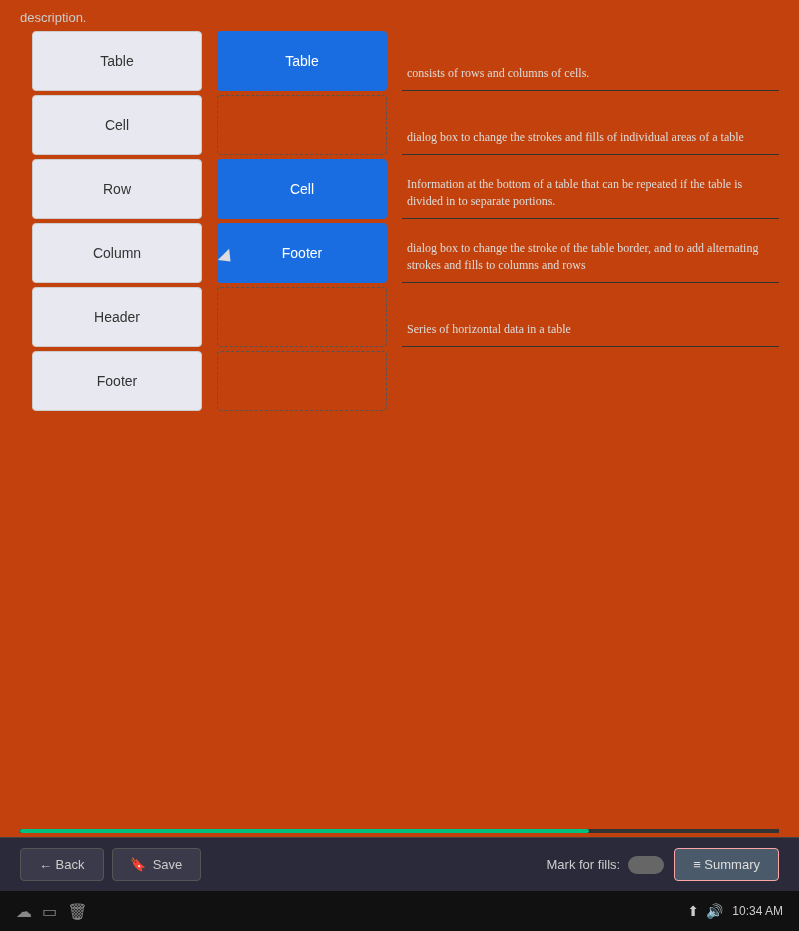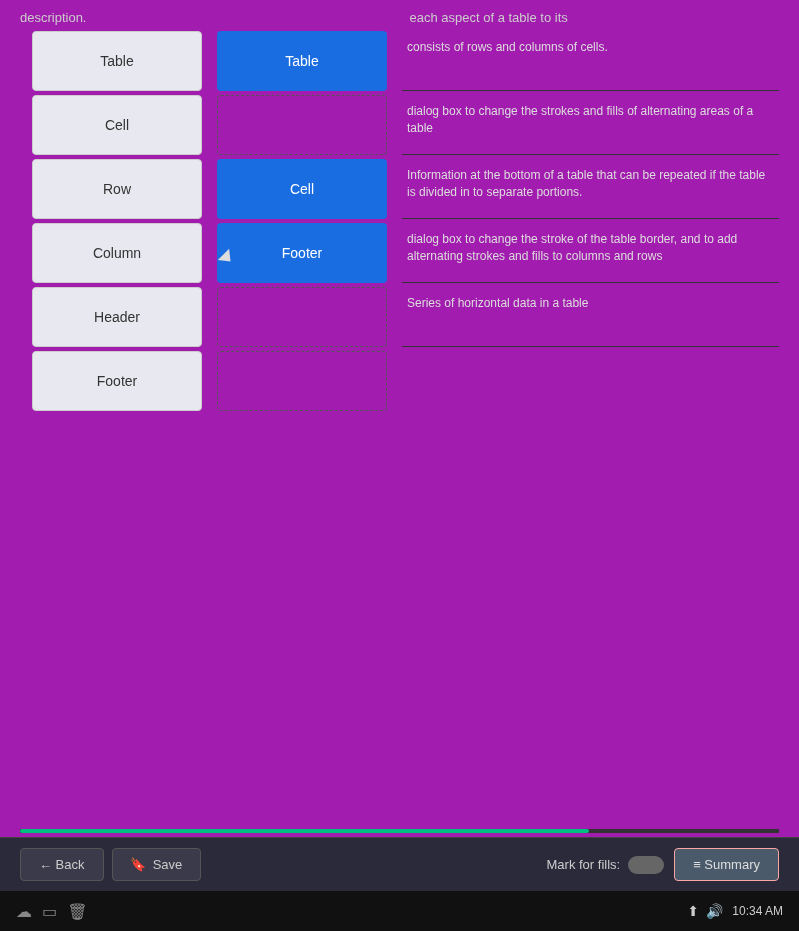--- a/index.html
+++ b/index.html
@@ -9,21 +9,21 @@
       width: 799px;
       height: 931px;
       overflow: hidden;
       display: flex;
       flex-direction: column;
       color: #fff;
     }
 
     .main-content {
       flex: 1;
-      background: #a21caf;
+      background: #c2410c;
       display: flex;
       flex-direction: column;
       overflow: hidden;
     }
 
     .instruction-area {
       padding: 10px 20px 6px 20px;
       display: flex;
       align-items: flex-start;
       gap: 20px;
@@ -106,24 +106,25 @@
       flex-direction: column;
       gap: 4px;
       padding-left: 10px;
     }
 
     .right-item {
       color: #ddd;
       font-size: 12px;
       min-height: 60px;
       display: flex;
-      align-items: flex-start;
+      align-items: flex-end;
       padding: 8px 5px;
       line-height: 1.4;
       border-bottom: 1px solid #333;
+      font-family: Liberation Serif, serif;
     }
 
     .progress-bar-container {
       height: 4px;
       background: #333;
       margin: 4px 20px;
     }
 
     .progress-bar {
       height: 100%;
@@ -240,21 +241,20 @@
       top: 50%;
     }
   </style>
 </head>
 <body>
 
 <div class="main-content">
 
   <div class="instruction-area">
     <span class="instruction-text">description.</span>
-    <span class="instruction-text">each aspect of a table to its</span>
   </div>
 
   <div class="matching-container">
 
     <div class="left-column">
       <div class="left-item">Table</div>
       <div class="left-item">Cell</div>
       <div class="left-item">Row</div>
       <div class="left-item">Column</div>
       <div class="left-item">Header</div>
@@ -287,21 +287,21 @@
       <div class="middle-item empty">
         <span> </span>
       </div>
     </div>
 
     <div class="right-column">
       <div class="right-item">
         <span>consists of rows and columns of cells.</span>
       </div>
       <div class="right-item">
-        <span>dialog box to change the strokes and fills of alternating areas of a table</span>
+        <span>dialog box to change the strokes and fills of individual areas of a table</span>
       </div>
       <div class="right-item">
         <span>Information at the bottom of a table that can be repeated if the table is divided in to separate portions.</span>
       </div>
       <div class="right-item">
         <span>dialog box to change the stroke of the table border, and to add alternating strokes and fills to columns and rows</span>
       </div>
       <div class="right-item">
         <span>Series of horizontal data in a table</span>
       </div>

